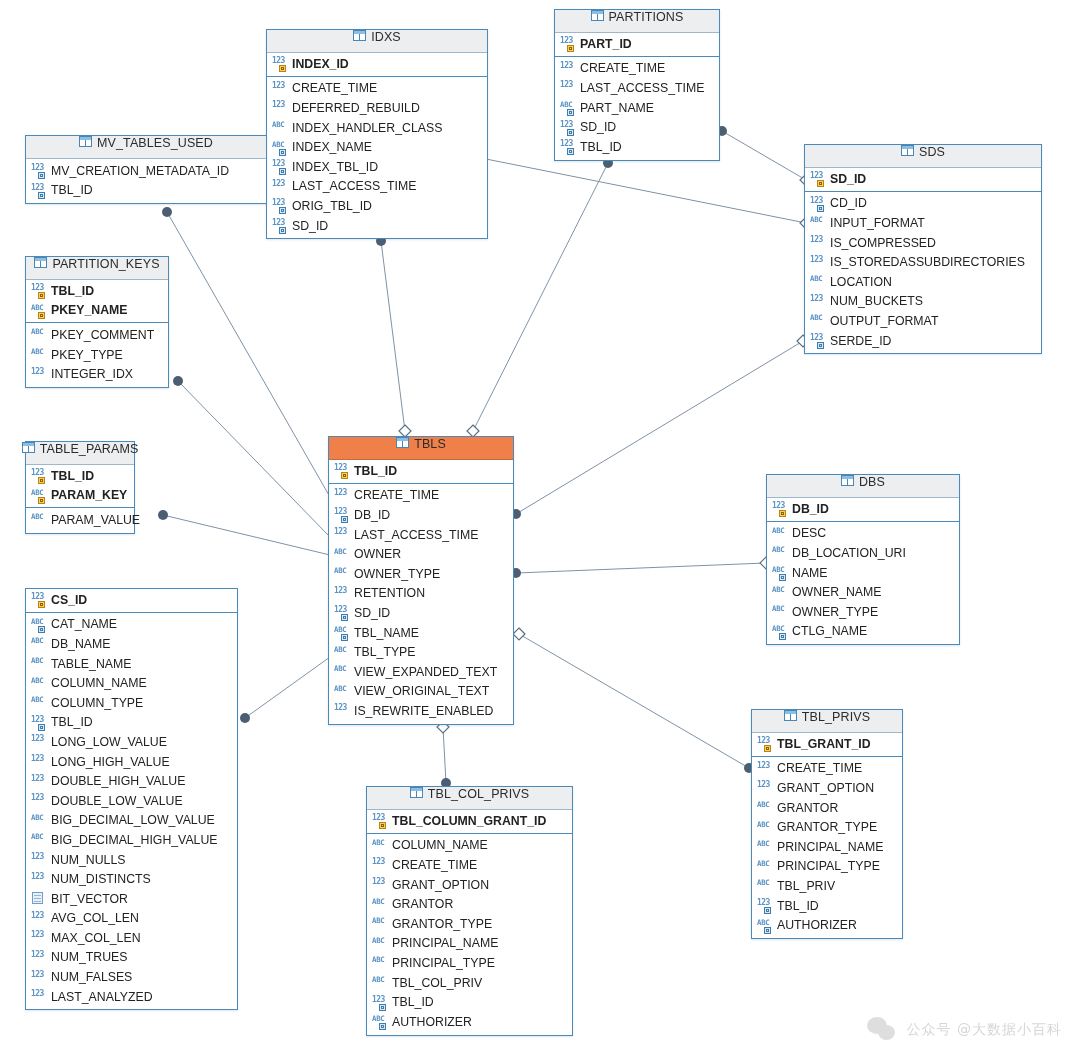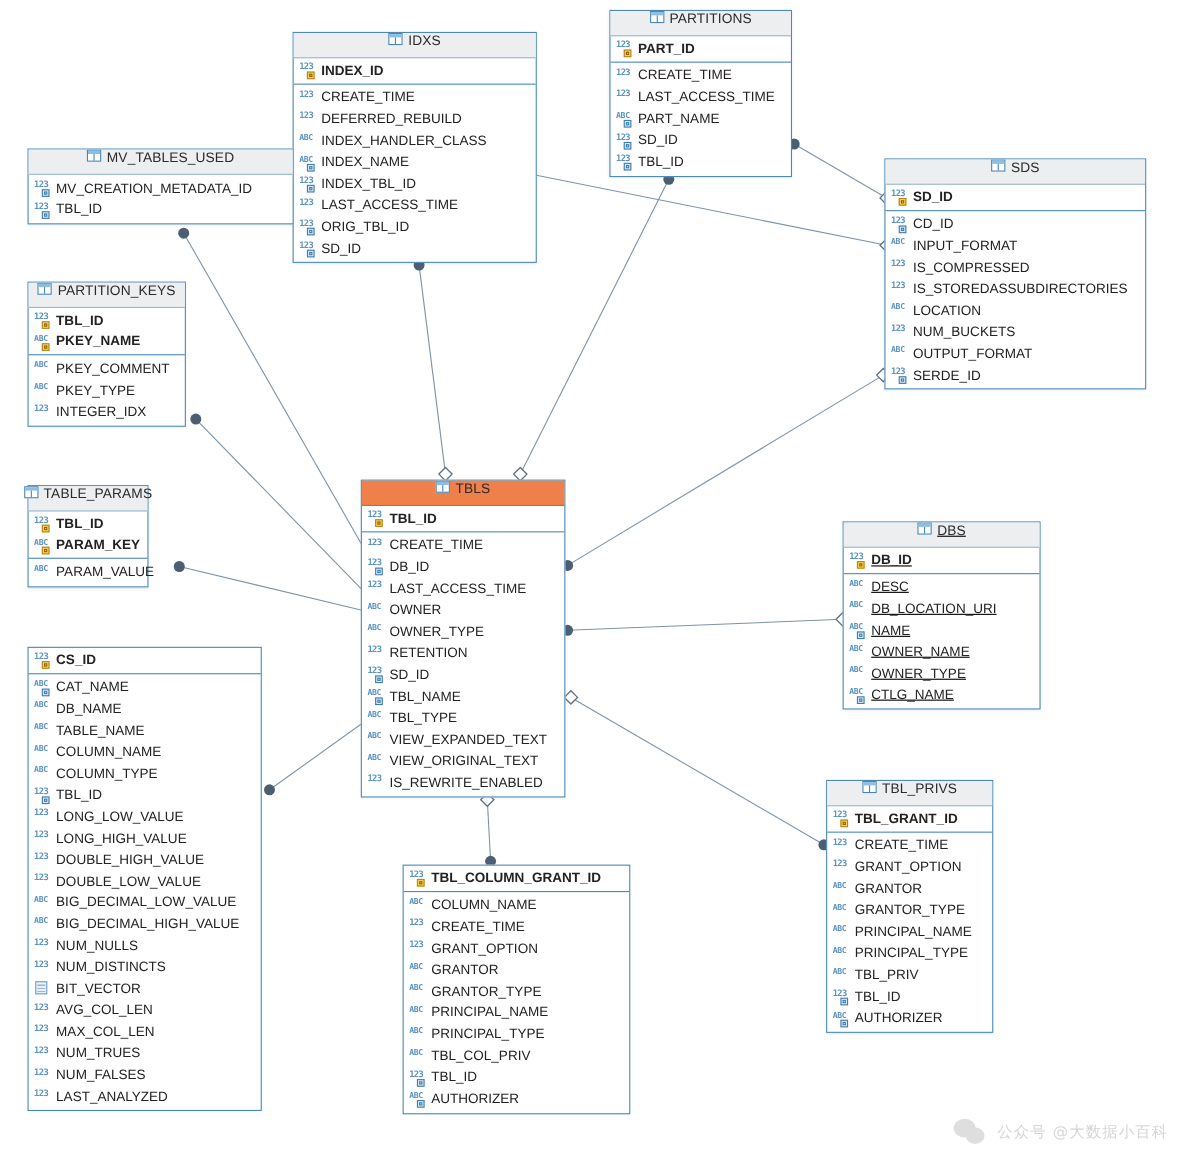--- a/index.html
+++ b/index.html
@@ -722,21 +722,21 @@
             <span>VIEW_ORIGINAL_TEXT</span>
           </div>
           <div class="col">
             <span class="tico">
               <span class="lab">123</span>
             </span>
             <span>IS_REWRITE_ENABLED</span>
           </div>
         </div>
       </div>
-      <div class="entity" style="left: 766px; top: 474px; width: 180px; text-decoration: underline;">
+      <div class="entity" style="left: 766px; top: 474px; width: 194px;">
         <div class="ent-header">
           <span class="tblicon">
             <i></i>
           </span>
           <span>DBS</span>
         </div>
         <div class="pk-section">
           <div class="cols">
             <div class="col pk">
               <span class="tico">
@@ -859,20 +859,26 @@
           <div class="col">
             <span class="tico">
               <span class="lab abc">ABC</span>
               <span class="keybadge"></span>
             </span>
             <span>AUTHORIZER</span>
           </div>
         </div>
       </div>
       <div class="entity" style="left: 366px; top: 786px; width: 207px;">
+        <div class="ent-header">
+          <span class="tblicon">
+            <i></i>
+          </span>
+          <span>TBL_COL_PRIVS</span>
+        </div>
         <div class="pk-section">
           <div class="cols">
             <div class="col pk">
               <span class="tico">
                 <span class="lab">123</span>
                 <span class="keybadge gold"></span>
               </span>
               <span>TBL_COLUMN_GRANT_ID</span>
             </div>
           </div>

